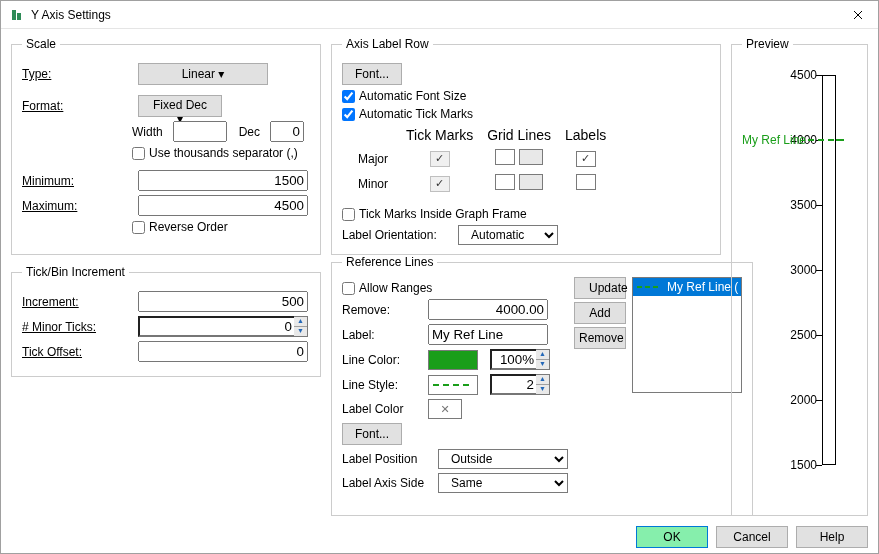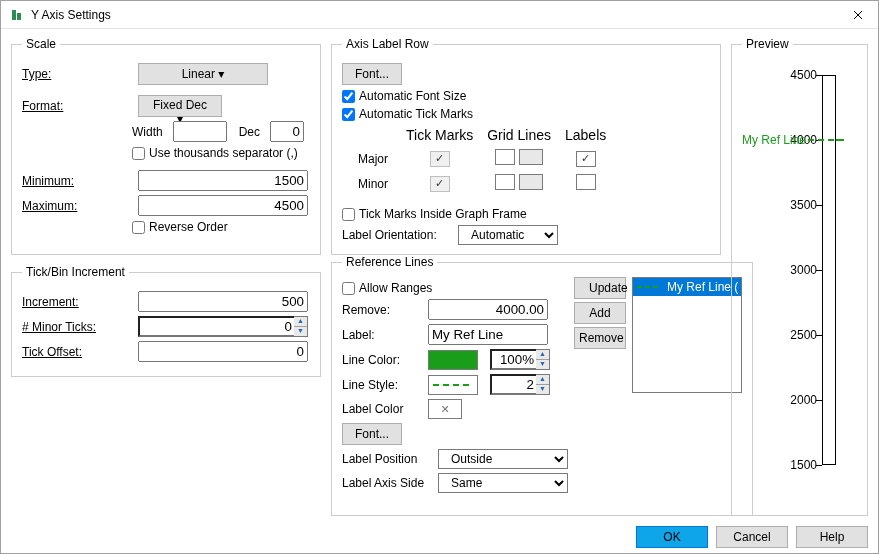--- a/index.html
+++ b/index.html
@@ -124,21 +124,21 @@
     font-size: 12px;
     background: #e1e1e1;
     border: 1px solid #adadad;
     padding: 2px 12px;
     height: 22px;
     min-width: 60px;
     cursor: default;
   }
   .btn.default {
     border: 1px solid #0078d7;
-    background: #0ea5e9;
+    background: #86efac;
   }
   .check {
     display: flex;
     align-items: center;
     gap: 4px;
   }
   .check input[type="checkbox"] {
     width: 13px;
     height: 13px;
     margin: 0;

